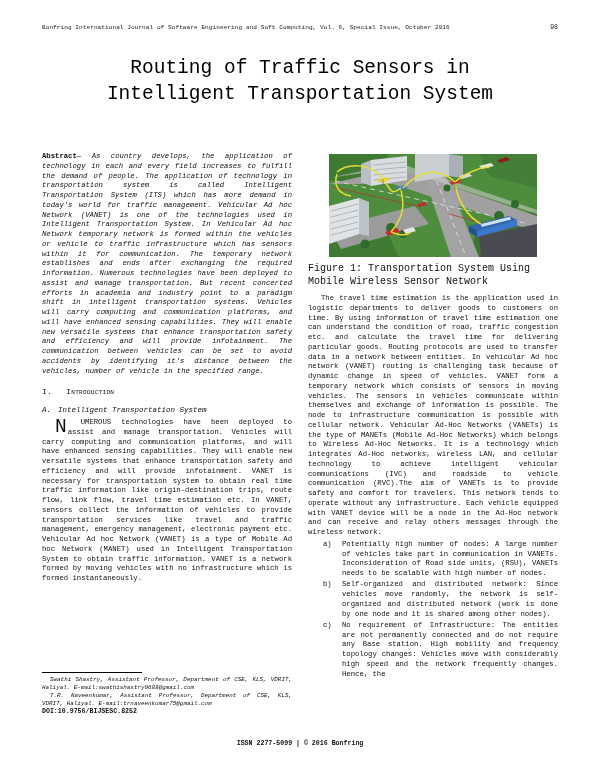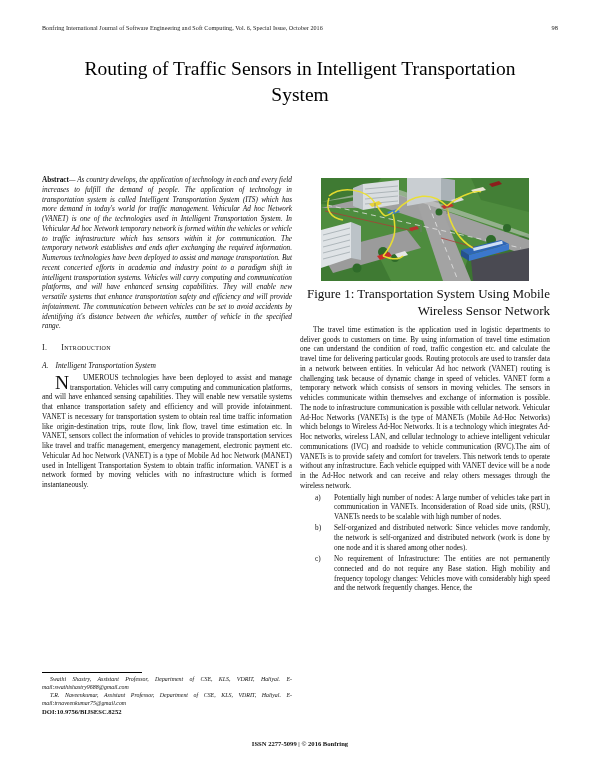--- a/index.html
+++ b/index.html
@@ -5,21 +5,21 @@
   html, body {
     margin: 0;
     padding: 0;
     background: #ffffff;
   }
   .page {
     position: relative;
     width: 600px;
     height: 776px;
     background: #ffffff;
-    font-family: Liberation Serif, serif;
+    font-family: Liberation Mono, monospace;
     color: #111111;
     overflow: hidden;
     box-sizing: border-box;
   }
 
   
   .runhead {
     position: absolute;
     top: 24px;
     left: 42px;
@@ -57,22 +57,21 @@
   }
 
   
   .cols {
     position: absolute;
     top: 152px;
     left: 42px;
     width: 516px;
     height: 518px;
     display: flex;
-    gap: 8px;
-    margin-top: 24px;
+    gap: 16px;
   }
   .col {
     width: 250px;
     font-size: 7.25px;
     line-height: 1.345;
     text-align: justify;
     color: #101010;
   }
   .col p {
     margin: 0 0 0.6px 0;
@@ -146,23 +145,23 @@
     position: relative;
     width: 208px;
     height: 103px;
     margin: 2px auto 0 auto;
     background: #8fa898;
     overflow: hidden;
     border: 0;
   }
   .fig-caption {
     margin-top: 5px;
-    font-size: 13px;
+    font-size: 10px;
     line-height: 1.3;
-    text-align: right;
+    text-align: left;
     text-indent: 0;
   }
 
   
   .footnote {
     position: absolute;
     left: 42px;
     top: 672px;
     width: 250px;
     font-size: 5.9px;

